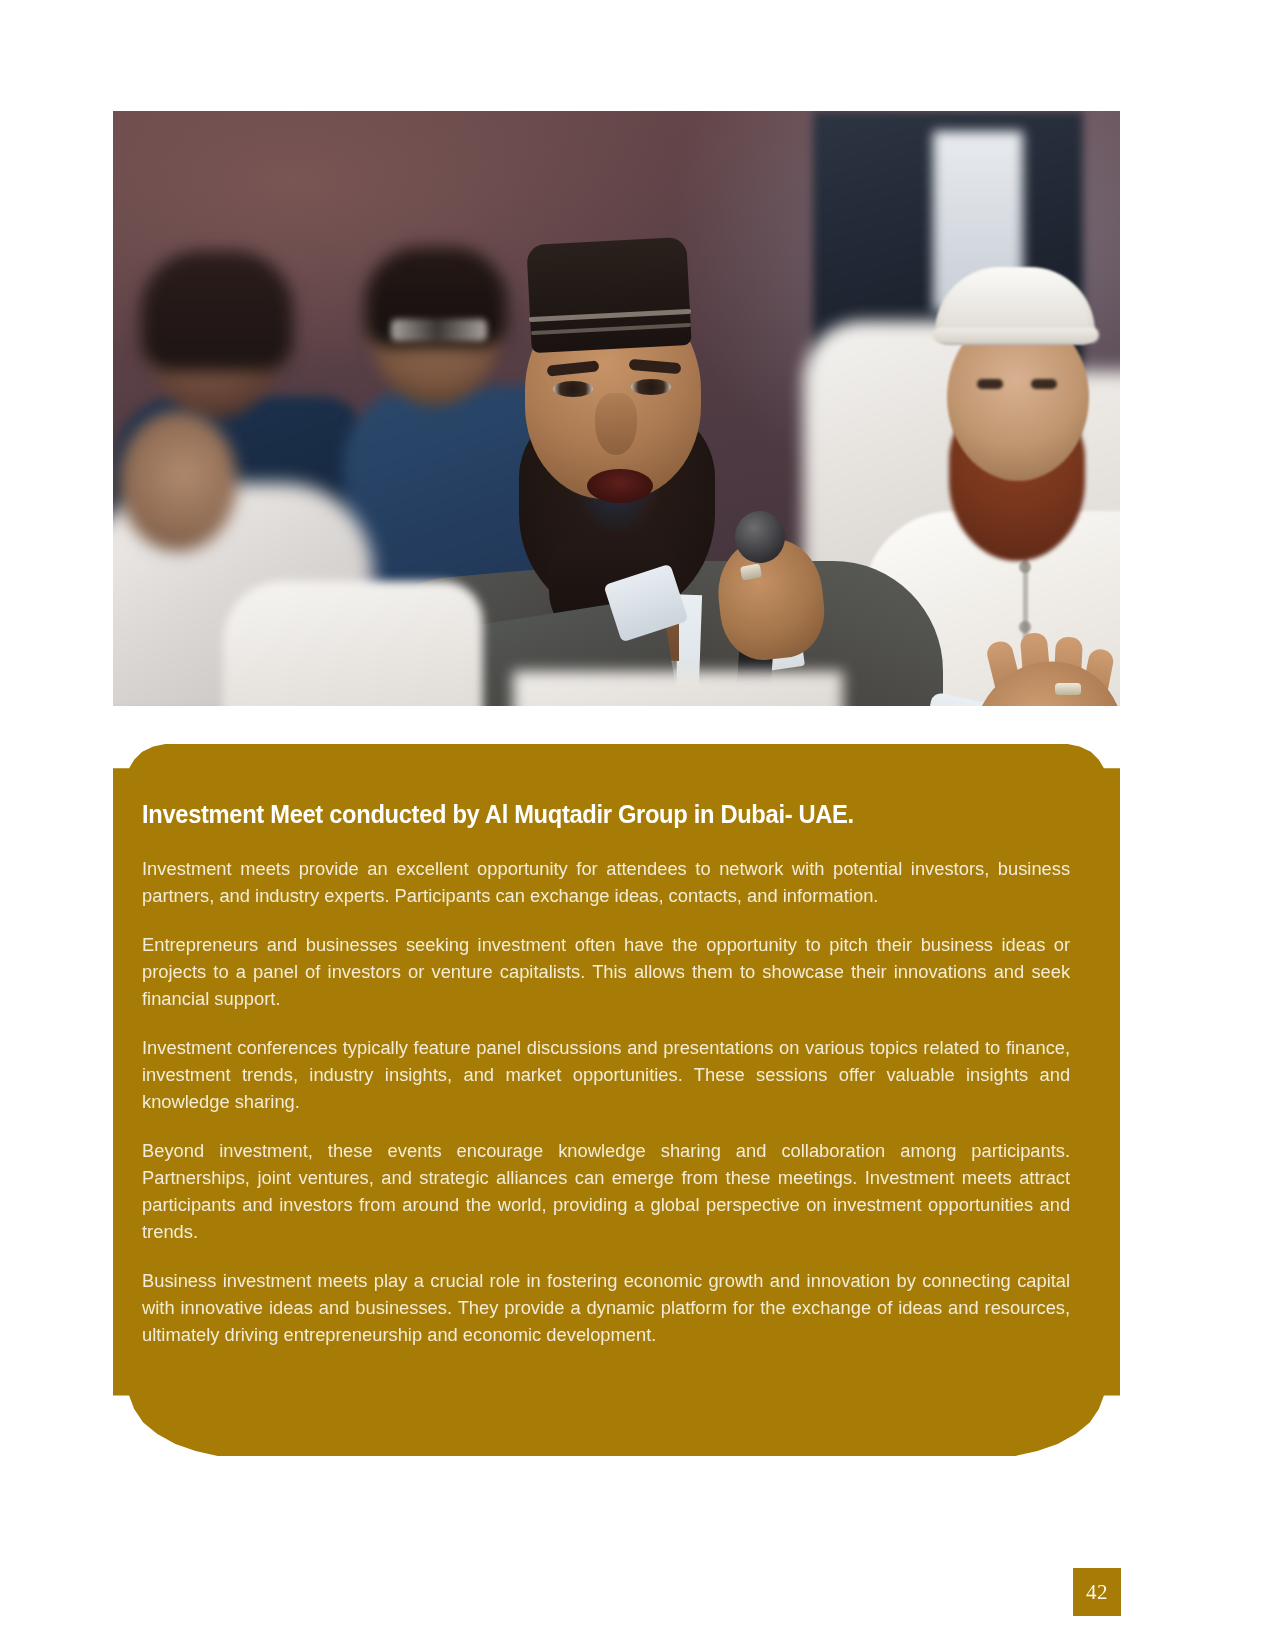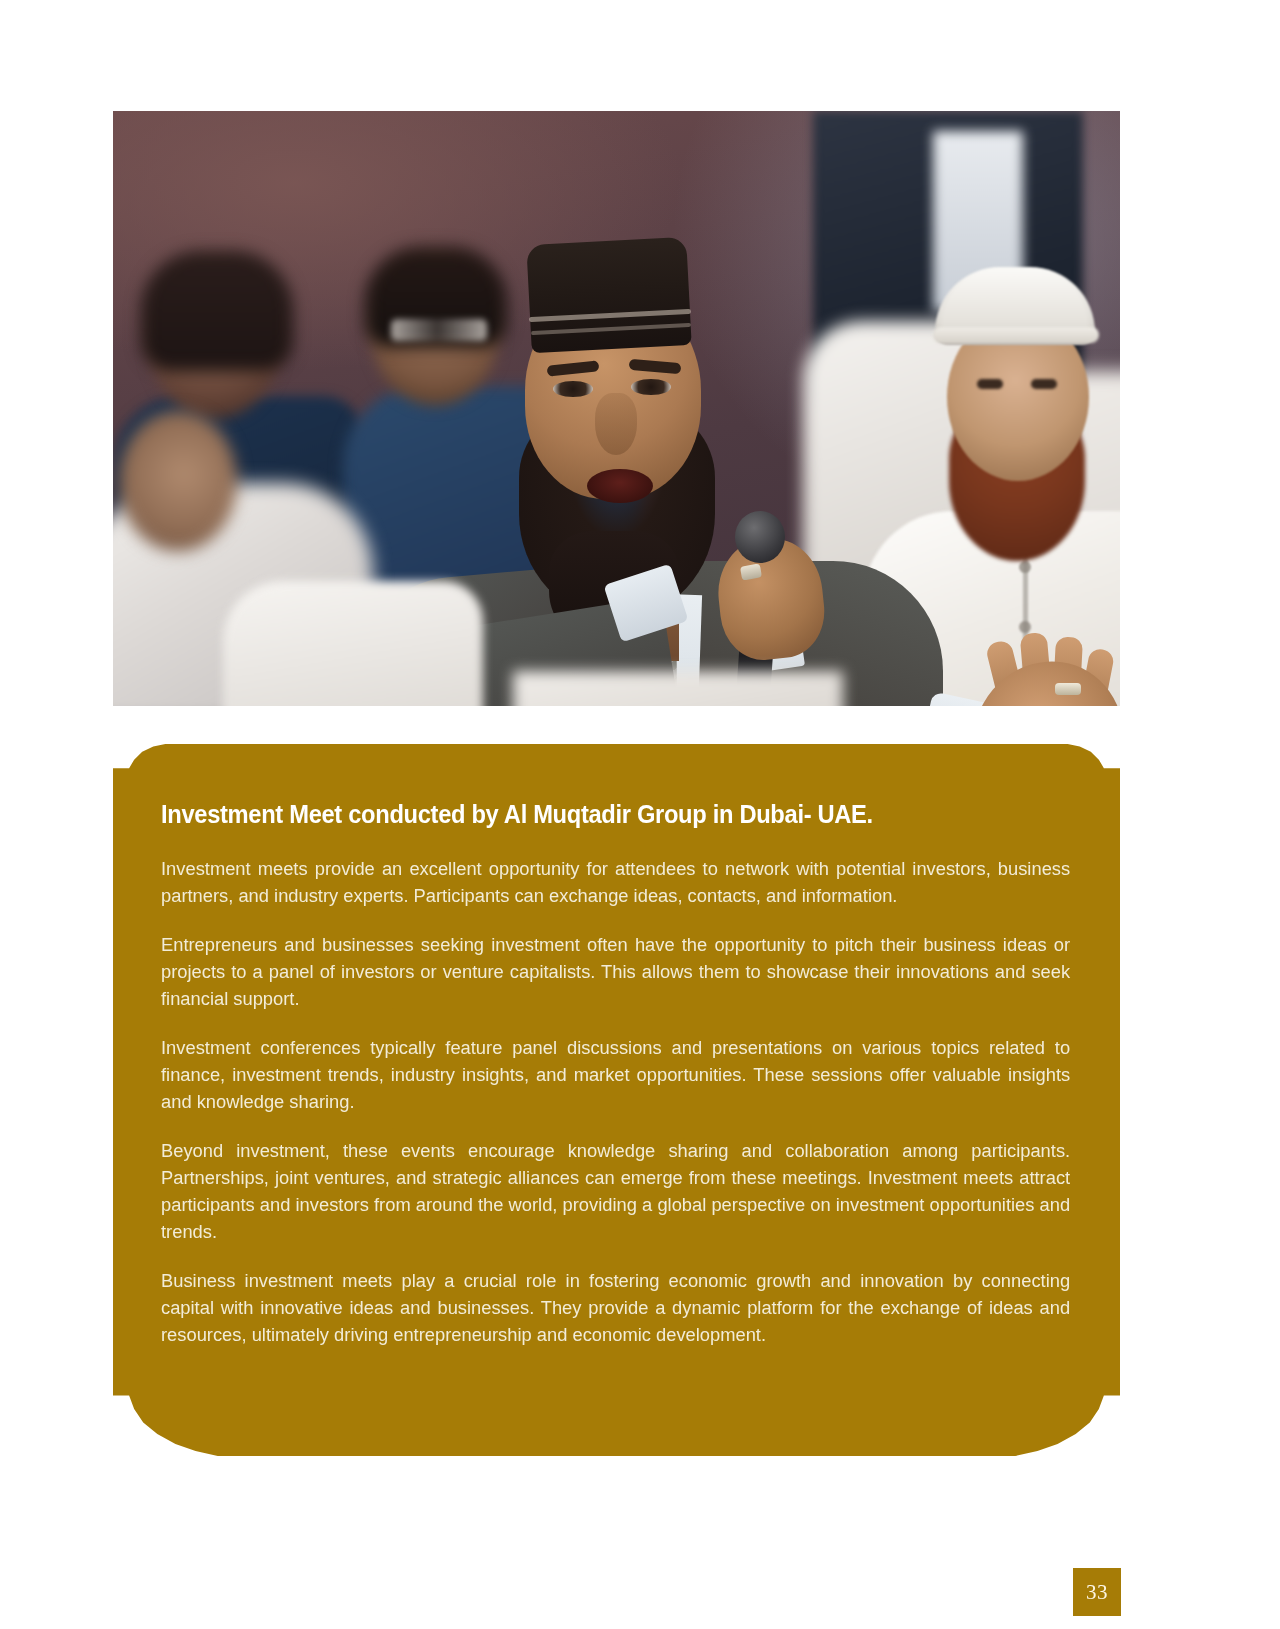--- a/index.html
+++ b/index.html
@@ -350,21 +350,21 @@
       3.0% 95.3%,
       2.1% 93.4%,
       1.6% 91.5%,
       0% 91.5%
     );
   }
   .card-inner {
     position: absolute;
     left: 0; top: 0;
     width: 100%; height: 100%;
-    padding: 56px 48px 0 48px;
+    padding: 56px 48px 0 29px;
     box-sizing: border-box;
   }
   .card-title {
     margin: 0 0 26px 0;
     font-family: "Liberation Sans", sans-serif;
     font-weight: bold;
     font-size: 25.5px;
     letter-spacing: -0.35px;
     color: #ffffff;
     transform: scaleX(0.93);
@@ -487,13 +487,13 @@
     <h1 class="card-title">Investment Meet conducted by Al Muqtadir Group in Dubai- UAE.</h1>
 
     <p class="card-para">Investment meets provide an excellent opportunity for attendees to network with potential investors, business partners, and industry experts. Participants can exchange ideas, contacts, and information.</p>
     <p class="card-para">Entrepreneurs and businesses seeking investment often have the opportunity to pitch their business ideas or projects to a panel of investors or venture capitalists. This allows them to showcase their innovations and seek financial support.</p>
     <p class="card-para">Investment conferences typically feature panel discussions and presentations on various topics related to finance, investment trends, industry insights, and market opportunities. These sessions offer valuable insights and knowledge sharing.</p>
     <p class="card-para">Beyond investment, these events encourage knowledge sharing and collaboration among participants. Partnerships, joint ventures, and strategic alliances can emerge from these meetings. Investment meets attract participants and investors from around the world, providing a global perspective on investment opportunities and trends.</p>
     <p class="card-para">Business investment meets play a crucial role in fostering economic growth and innovation by connecting capital with innovative ideas and businesses. They provide a dynamic platform for the exchange of ideas and resources, ultimately driving entrepreneurship and economic development.</p>
   </div>
 </div>
 
-<div class="page-number">33</div>
+<div class="page-number">42</div>
 
 </body></html>

